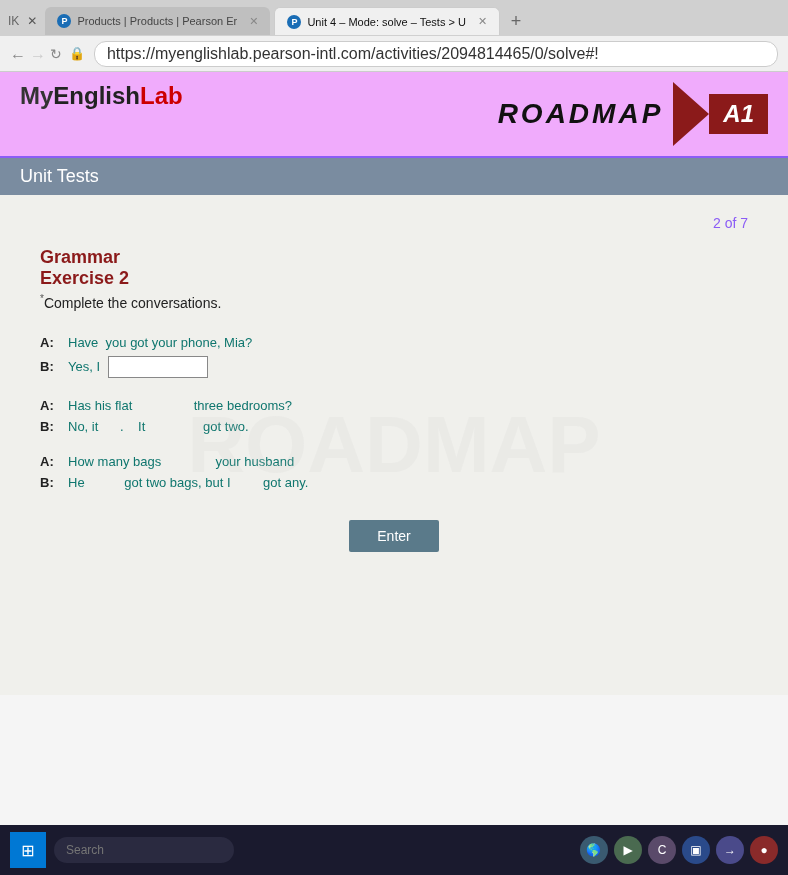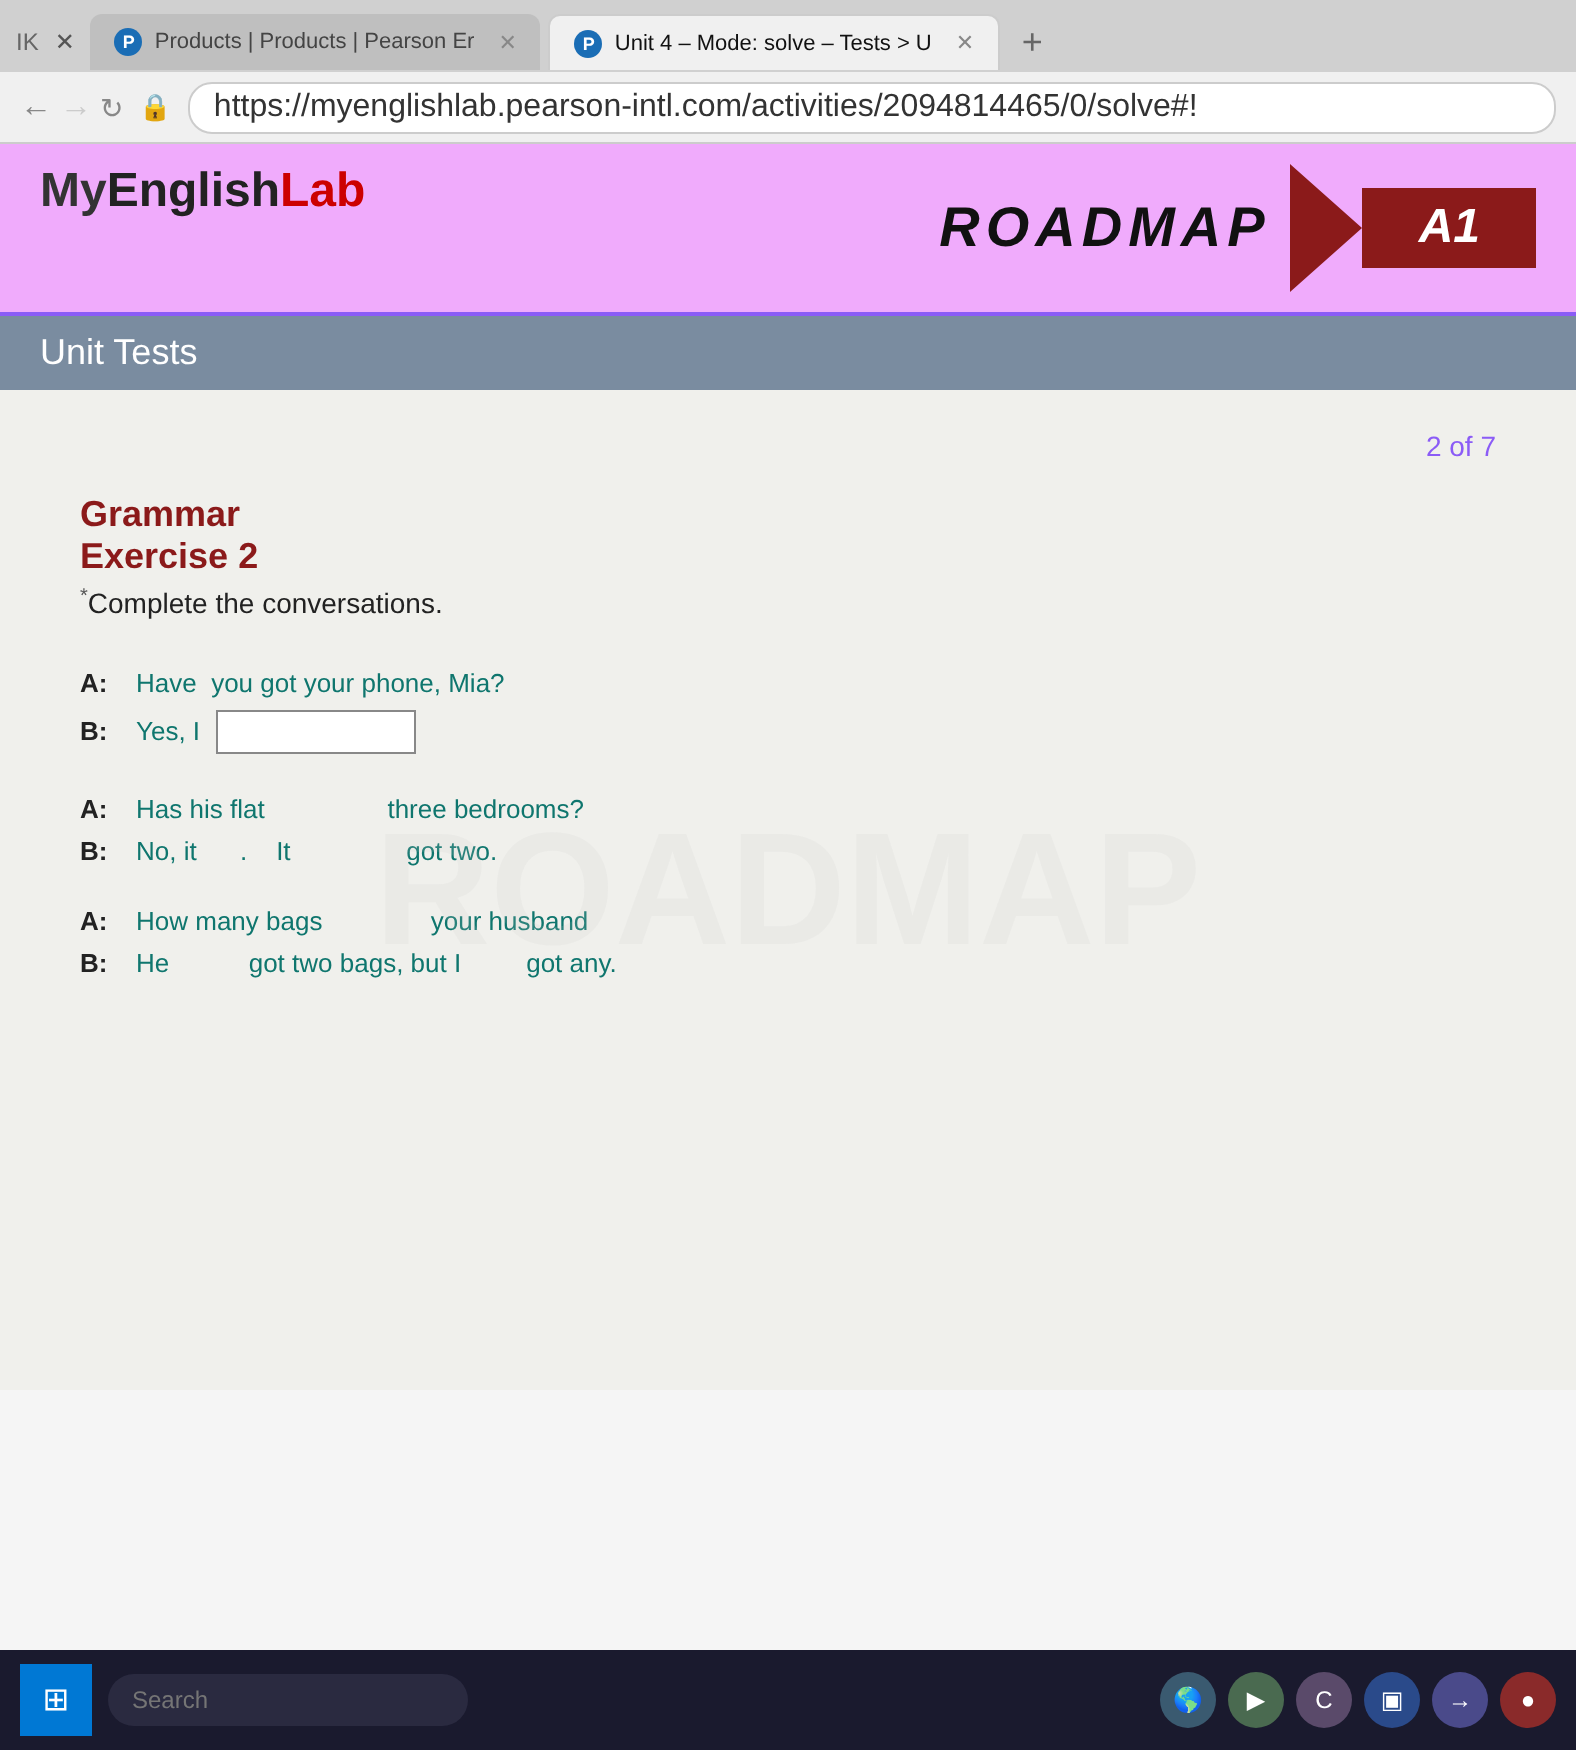--- a/index.html
+++ b/index.html
@@ -302,21 +302,21 @@
       font-style: italic;
       padding-right: 10px;
     }
 
     .a1-badge {
       background: #8b1a1a;
       color: white;
       font-size: 24px;
       font-weight: bold;
       font-style: italic;
-      padding: 6px 28px;
+      padding: 6px 14px;
       display: flex;
       align-items: center;
     }
 
     .tab-x {
       margin-left: 6px;
       font-size: 11px;
       color: #888;
     }
   </style>
@@ -415,20 +415,23 @@
         <div class="conv-line">
           <span class="conv-label">A:</span>
           <span class="conv-text">How many bags&nbsp;&nbsp;&nbsp;&nbsp;&nbsp;&nbsp;&nbsp;&nbsp;&nbsp;&nbsp;&nbsp;&nbsp;&nbsp;&nbsp;&nbsp;your husband</span>
         </div>
         <div class="conv-line">
           <span class="conv-label">B:</span>
           <span class="conv-text">He&nbsp;&nbsp;&nbsp;&nbsp;&nbsp;&nbsp;&nbsp;&nbsp;&nbsp;&nbsp;&nbsp;got two bags, but I&nbsp;&nbsp;&nbsp;&nbsp;&nbsp;&nbsp;&nbsp;&nbsp;&nbsp;got any.</span>
         </div>
       </div>
 
+      <div class="enter-btn-container">
+        <button class="enter-btn">Enter</button>
+      </div>
 
     </div>
   </div>
 </div>
 
 <div class="taskbar">
   <div class="taskbar-windows-btn">
     <span style="color:white;font-size:16px;">⊞</span>
   </div>
   <input type="text" class="taskbar-search" placeholder="Search" style="">

